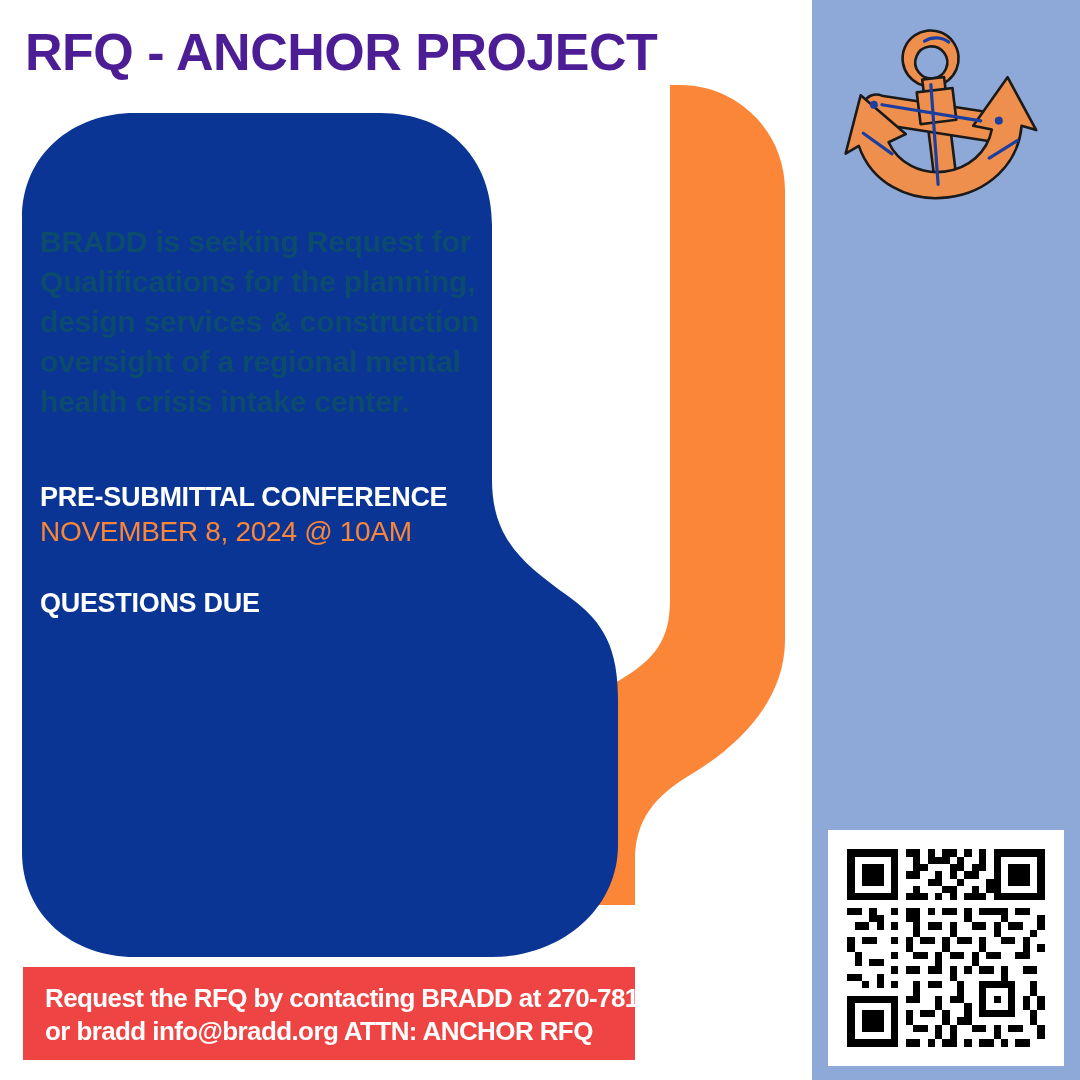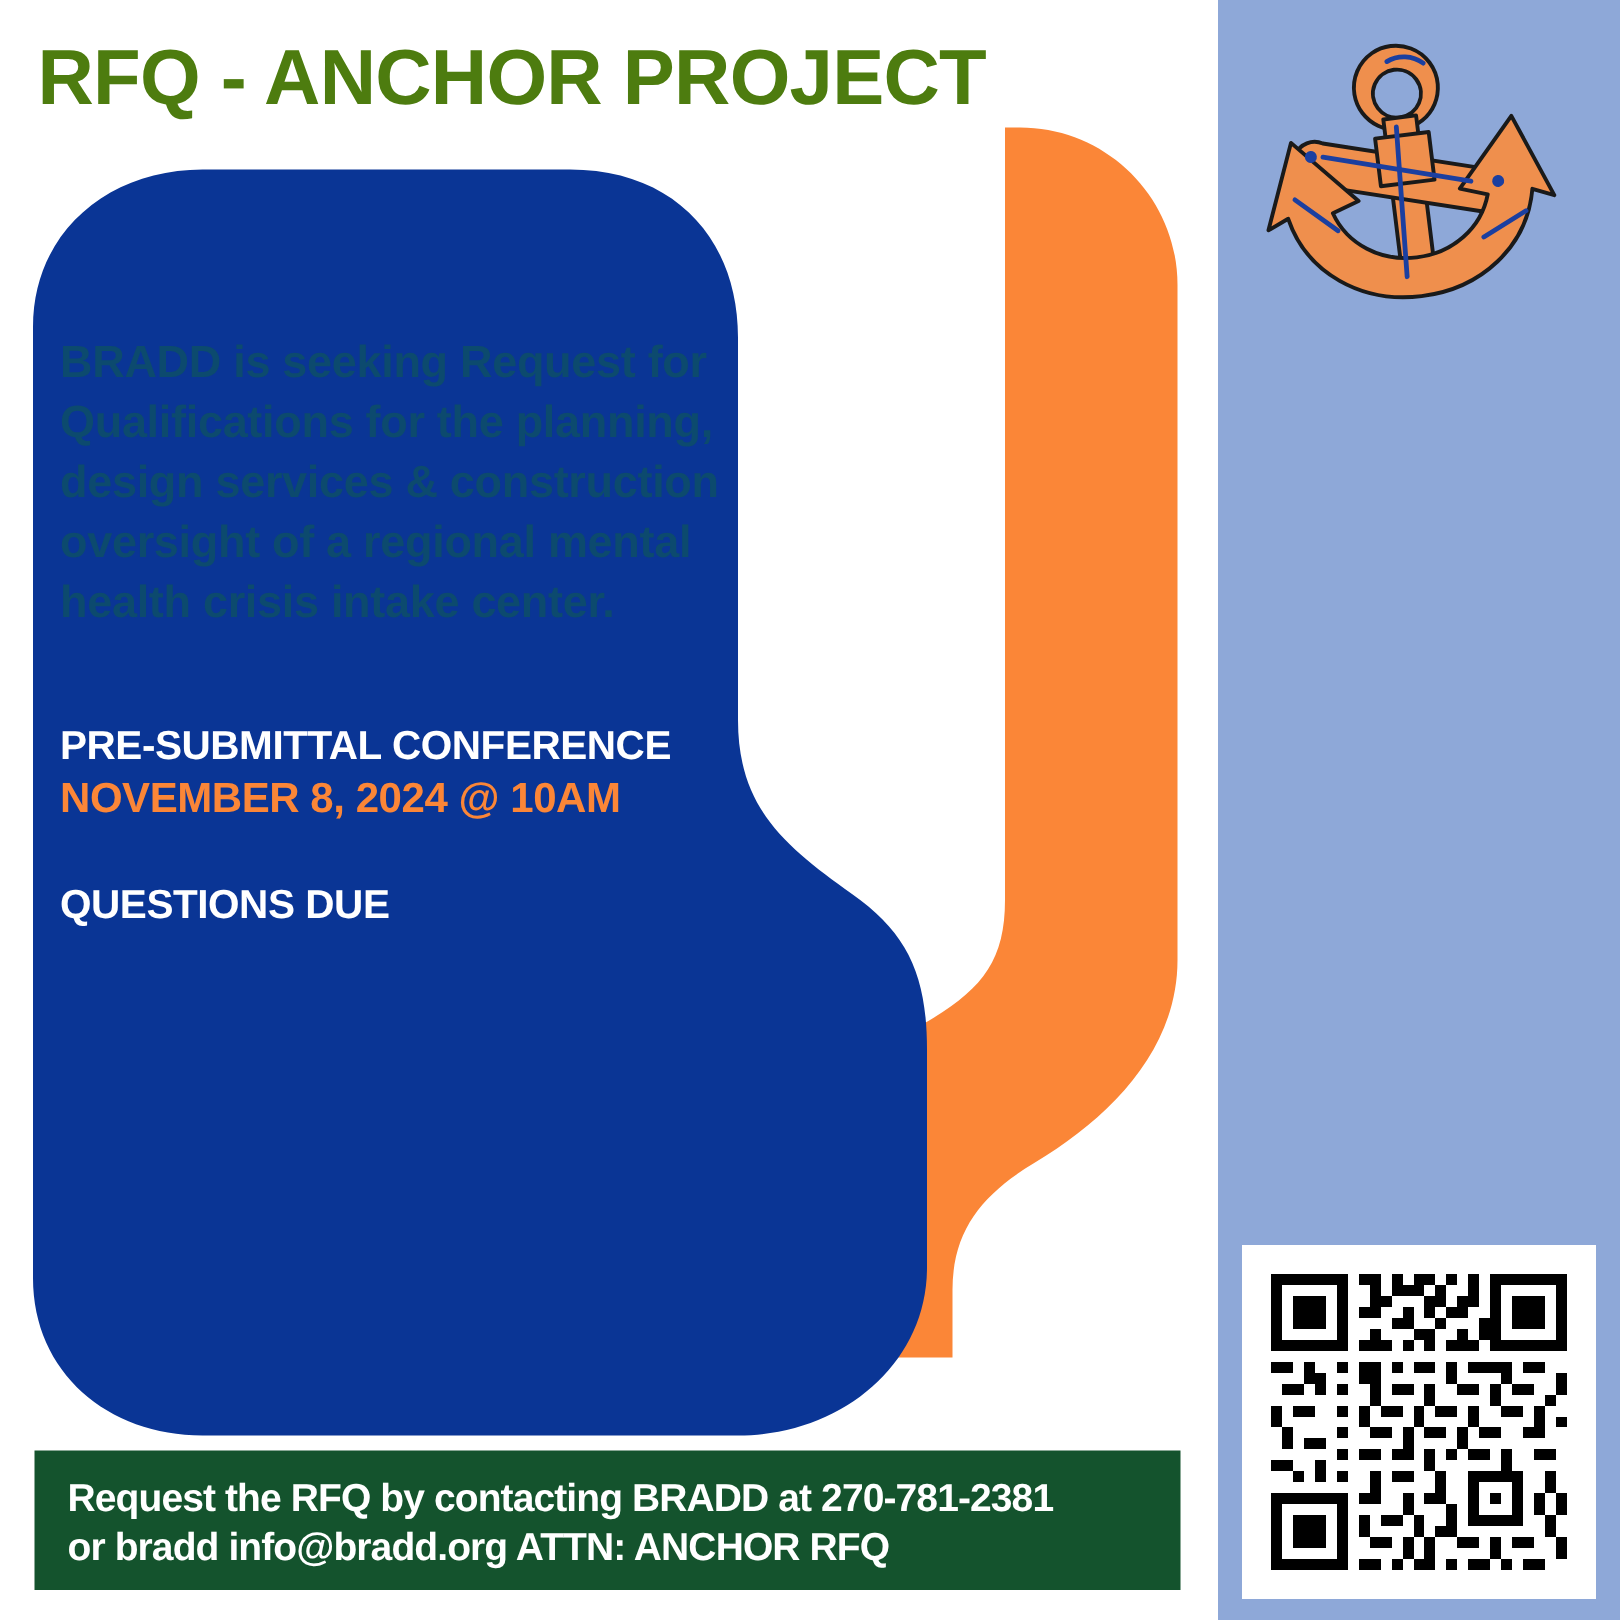--- a/index.html
+++ b/index.html
@@ -63,21 +63,21 @@
   }
 
   
   .title {
     position: absolute;
     left: 25px;
     top: 22px;
     font-size: 52px;
     font-weight: 800;
     letter-spacing: -0.5px;
-    color: #4d7c0f;
+    color: #4c1d95;
     line-height: 60px;
     white-space: nowrap;
     text-align: right;
   }
 
   
   .orange-blob {
     position: absolute;
     left: 0;
     top: 0;
@@ -132,35 +132,35 @@
   .deadline-label {
     font-size: 27px;
     font-weight: 800;
     color: #ffffff;
     letter-spacing: -0.3px;
     line-height: 34px;
     text-transform: uppercase;
   }
   .deadline-date {
     font-size: 28px;
-    font-weight: 700;
+    font-weight: 400;
     color: #fb8637;
     letter-spacing: -0.3px;
     line-height: 36px;
     text-transform: uppercase;
   }
 
   
   .footer-bar {
     position: absolute;
     left: 23px;
     top: 967px;
-    width: 764px;
+    width: 612px;
     height: 93px;
-    background: #14532d;
+    background: #ef4444;
     box-sizing: border-box;
     padding: 15px 22px 0 22px;
   }
   .footer-line {
     font-size: 26px;
     font-weight: 800;
     color: #ffffff;
     line-height: 33px;
     letter-spacing: -0.6px;
     white-space: nowrap;

